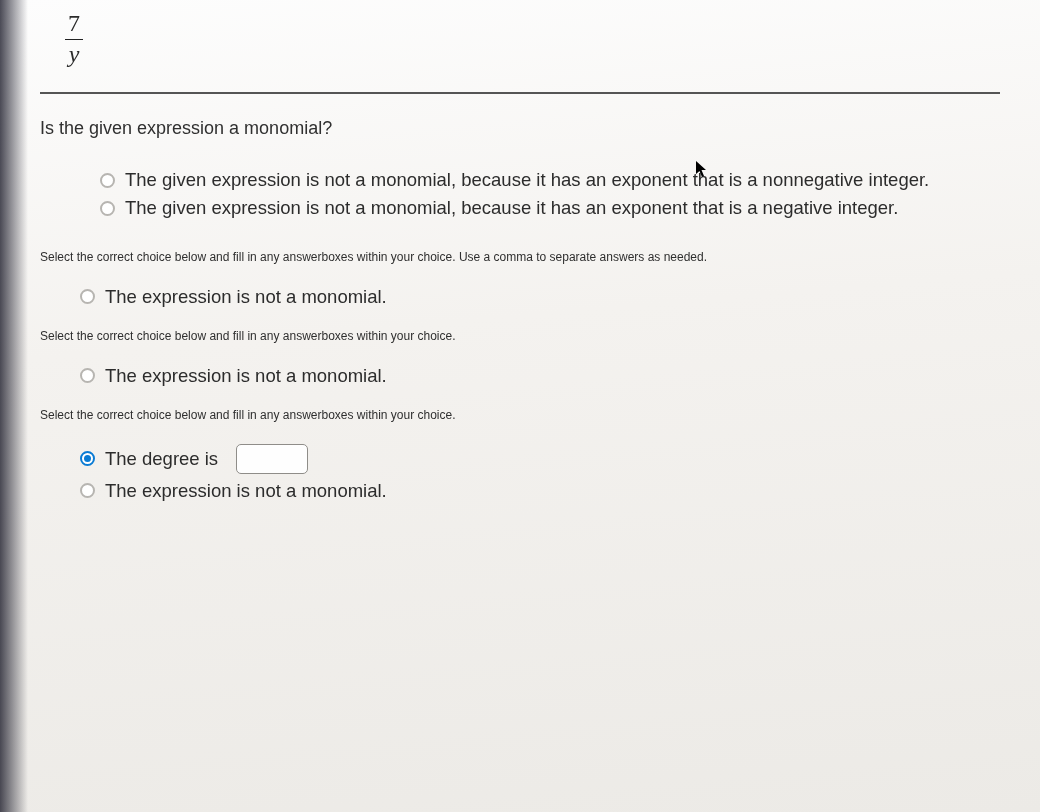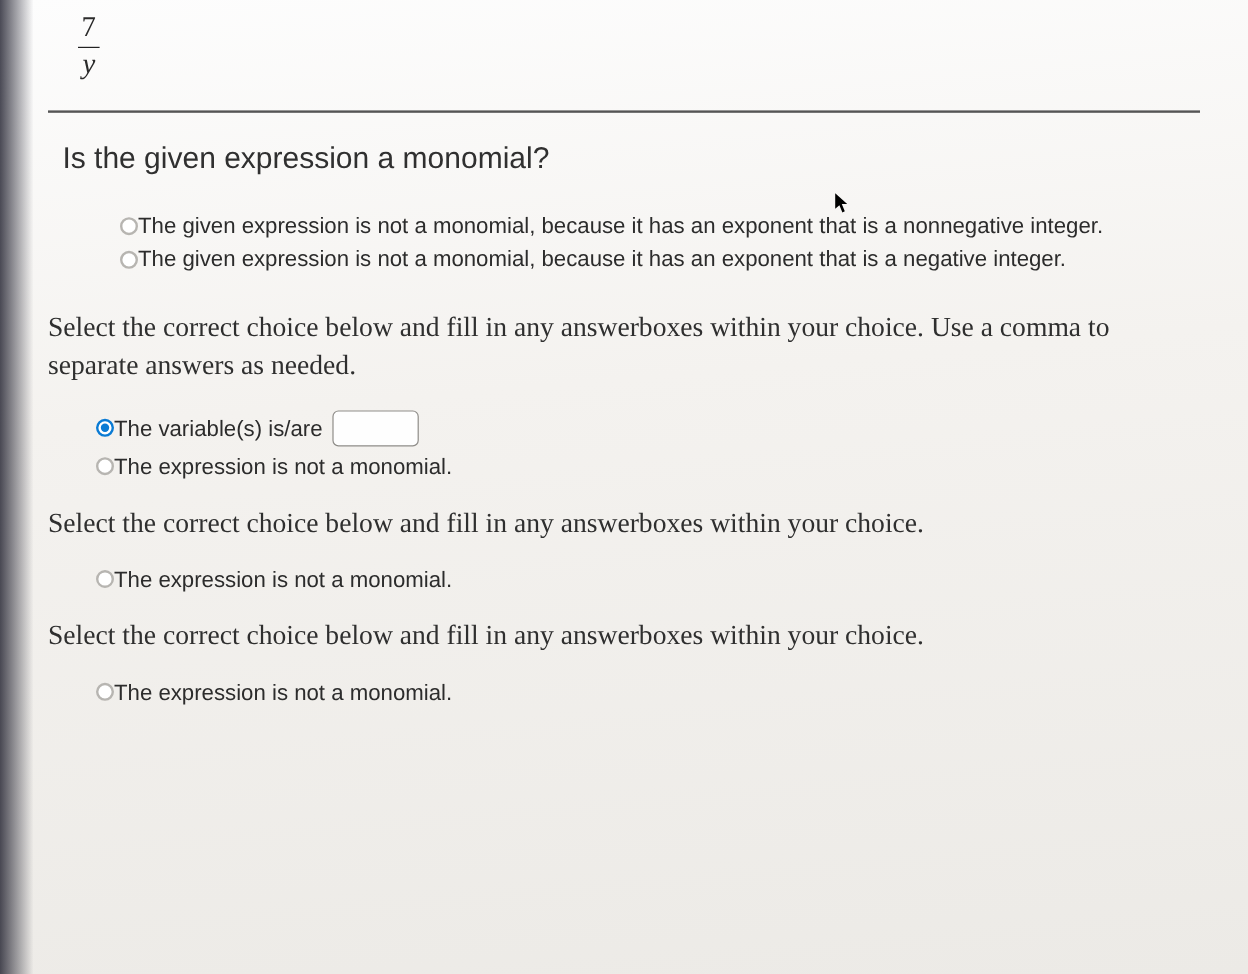--- a/index.html
+++ b/index.html
@@ -40,30 +40,31 @@
     display: block;
     padding: 1px 3px 0;
     font-style: italic;
   }
   .divider {
     border: none;
     border-top: 2px solid #555;
     margin: 6px 0 24px 0;
   }
   .q {
-    font-size: 25px;
-    margin: 10px 0 30px 12px;
+    font-size: 18px;
+    margin: 10px 0 30px 0;
     color: #303030;
   }
   .options {
     margin: 0 0 30px 60px;
   }
   .opt {
     display: flex;
     align-items: center;
+    gap: 10px;
     margin: 6px 0;
     font-size: 18.5px;
     color: #2c2c2c;
   }
   .radio {
     width: 15px; height: 15px;
     border-radius: 50%;
     border: 2px solid #b7b5b1;
     background: #fff;
     display: inline-flex;
@@ -73,25 +74,24 @@
   .radio.selected {
     border-color: #0a7bd4;
   }
   .radio.selected::after {
     content: "";
     width: 7px; height: 7px;
     border-radius: 50%;
     background: #0a7bd4;
   }
   .instr {
-    font-size: 23px;
+    font-size: 12px;
     margin: 8px 0 20px 0;
     color: #2f2f2f;
     line-height: 1.4;
-    font-family: Liberation Serif, serif;
   }
   .sub-options {
     margin: 0 0 20px 40px;
   }
   .answerbox {
     display: inline-block;
     width: 72px; height: 30px;
     border: 1.6px solid #8f8d89;
     border-radius: 5px;
     background: #fefefe;
@@ -139,41 +139,41 @@
     <div class="opt">
       <span class="radio"></span>
       <span>The given expression is not a monomial, because it has an exponent that is a negative integer.</span>
     </div>
   </div>
 
   <div class="instr">Select the correct choice below and fill in any answerboxes within your choice. Use a comma to separate answers as needed.</div>
 
   <div class="sub-options">
     <div class="opt">
-      <span class="radio selected"></span>
-      <span>The variable(s) is/are</span>
-      <input class="answerbox" style="">
-    </div>
-    <div class="opt">
       <span class="radio"></span>
       <span>The expression is not a monomial.</span>
     </div>
   </div>
 
   <div class="instr">Select the correct choice below and fill in any answerboxes within your choice.</div>
 
   <div class="sub-options">
     <div class="opt">
       <span class="radio"></span>
       <span>The expression is not a monomial.</span>
     </div>
   </div>
 
   <div class="instr">Select the correct choice below and fill in any answerboxes within your choice.</div>
 
   <div class="sub-options">
     <div class="opt">
+      <span class="radio selected"></span>
+      <span>The degree is</span>
+      <input class="answerbox" style="">
+    </div>
+    <div class="opt">
       <span class="radio"></span>
       <span>The expression is not a monomial.</span>
     </div>
   </div>
 
 </div>
 
 </body></html>

